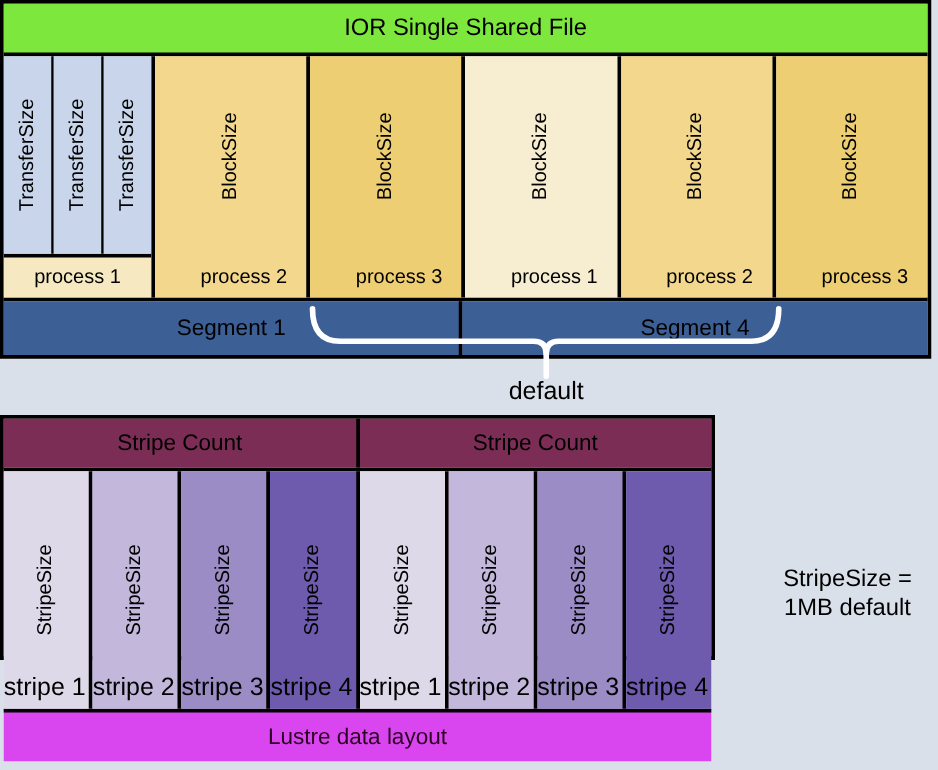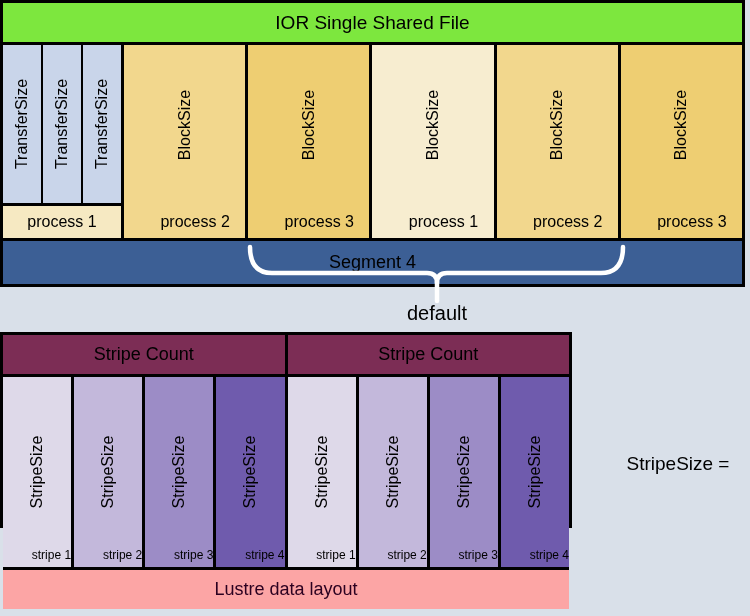--- a/index.html
+++ b/index.html
@@ -70,28 +70,28 @@
     display:flex;align-items:center;justify-content:center;
     font-size:18px;box-sizing:border-box;
   }
   .sc-cell.bdr{border-right:3px solid #000;}
   .stripe-row{flex:0 0 190px;display:flex;}
   .stripe-col{flex:1 1 0;position:relative;box-sizing:border-box;}
   .stripe-col.bdr{border-right:3px solid #000;}
   .stripe-vtext{top:95px;}
   .stripe-label{
     position:absolute;left:0;right:0;bottom:5px;
-    text-align:right;font-size:12px;
+    text-align:left;font-size:20px;
   }
   .s1{background:#ded9e9;}
   .s2{background:#c3b8db;}
   .s3{background:#9c8cc6;}
   .s4{background:#6f5bad;}
   .lustre-bar{
-    flex:0 0 39px;border-top:3px solid #000;background:#fca5a5;
+    flex:0 0 39px;border-top:3px solid #000;background:#d946ef;
     display:flex;align-items:center;justify-content:center;
     font-size:18px;color:#2b0020;
   }
   
   .note{
     left:606px;top:452px;width:144px;text-align:center;
     font-size:19px;line-height:23px;
   }
   svg.brace{left:0;top:0;pointer-events:none;}
 </style>
@@ -134,20 +134,21 @@
       <span class="vtext block-vtext">BlockSize</span>
       <span class="proc-label">process 2</span>
     </div>
     <div class="col colN c-p3">
       <span class="vtext block-vtext">BlockSize</span>
       <span class="proc-label">process 3</span>
     </div>
   </div>
 
   <div class="seg-row">
+    <div class="seg seg1">Segment 1</div>
     <div class="seg seg2">Segment 4</div>
   </div>
 </div>
 
 <svg class="abs brace" width="750" height="616">
   <path d="M 250 247 Q 250 273 272 273 L 427 273 Q 437 273 437 283 L 437 301" fill="none" stroke="#ffffff" stroke-width="4.5" stroke-linecap="round"></path>
   <path d="M 623 247 Q 623 273 601 273 L 447 273 Q 437 273 437 283" fill="none" stroke="#ffffff" stroke-width="4.5" stroke-linecap="round"></path>
 </svg>
 <div class="abs stride-label">default</div>
 
@@ -190,13 +191,14 @@
       <span class="vtext stripe-vtext">StripeSize</span>
       <span class="stripe-label">stripe 4</span>
     </div>
   </div>
 
   <div class="lustre-bar">Lustre data layout</div>
 </div>
 
 <div class="abs note">
   <div>StripeSize =</div>
+  <div>1MB default</div>
 </div>
 
 </body></html>

